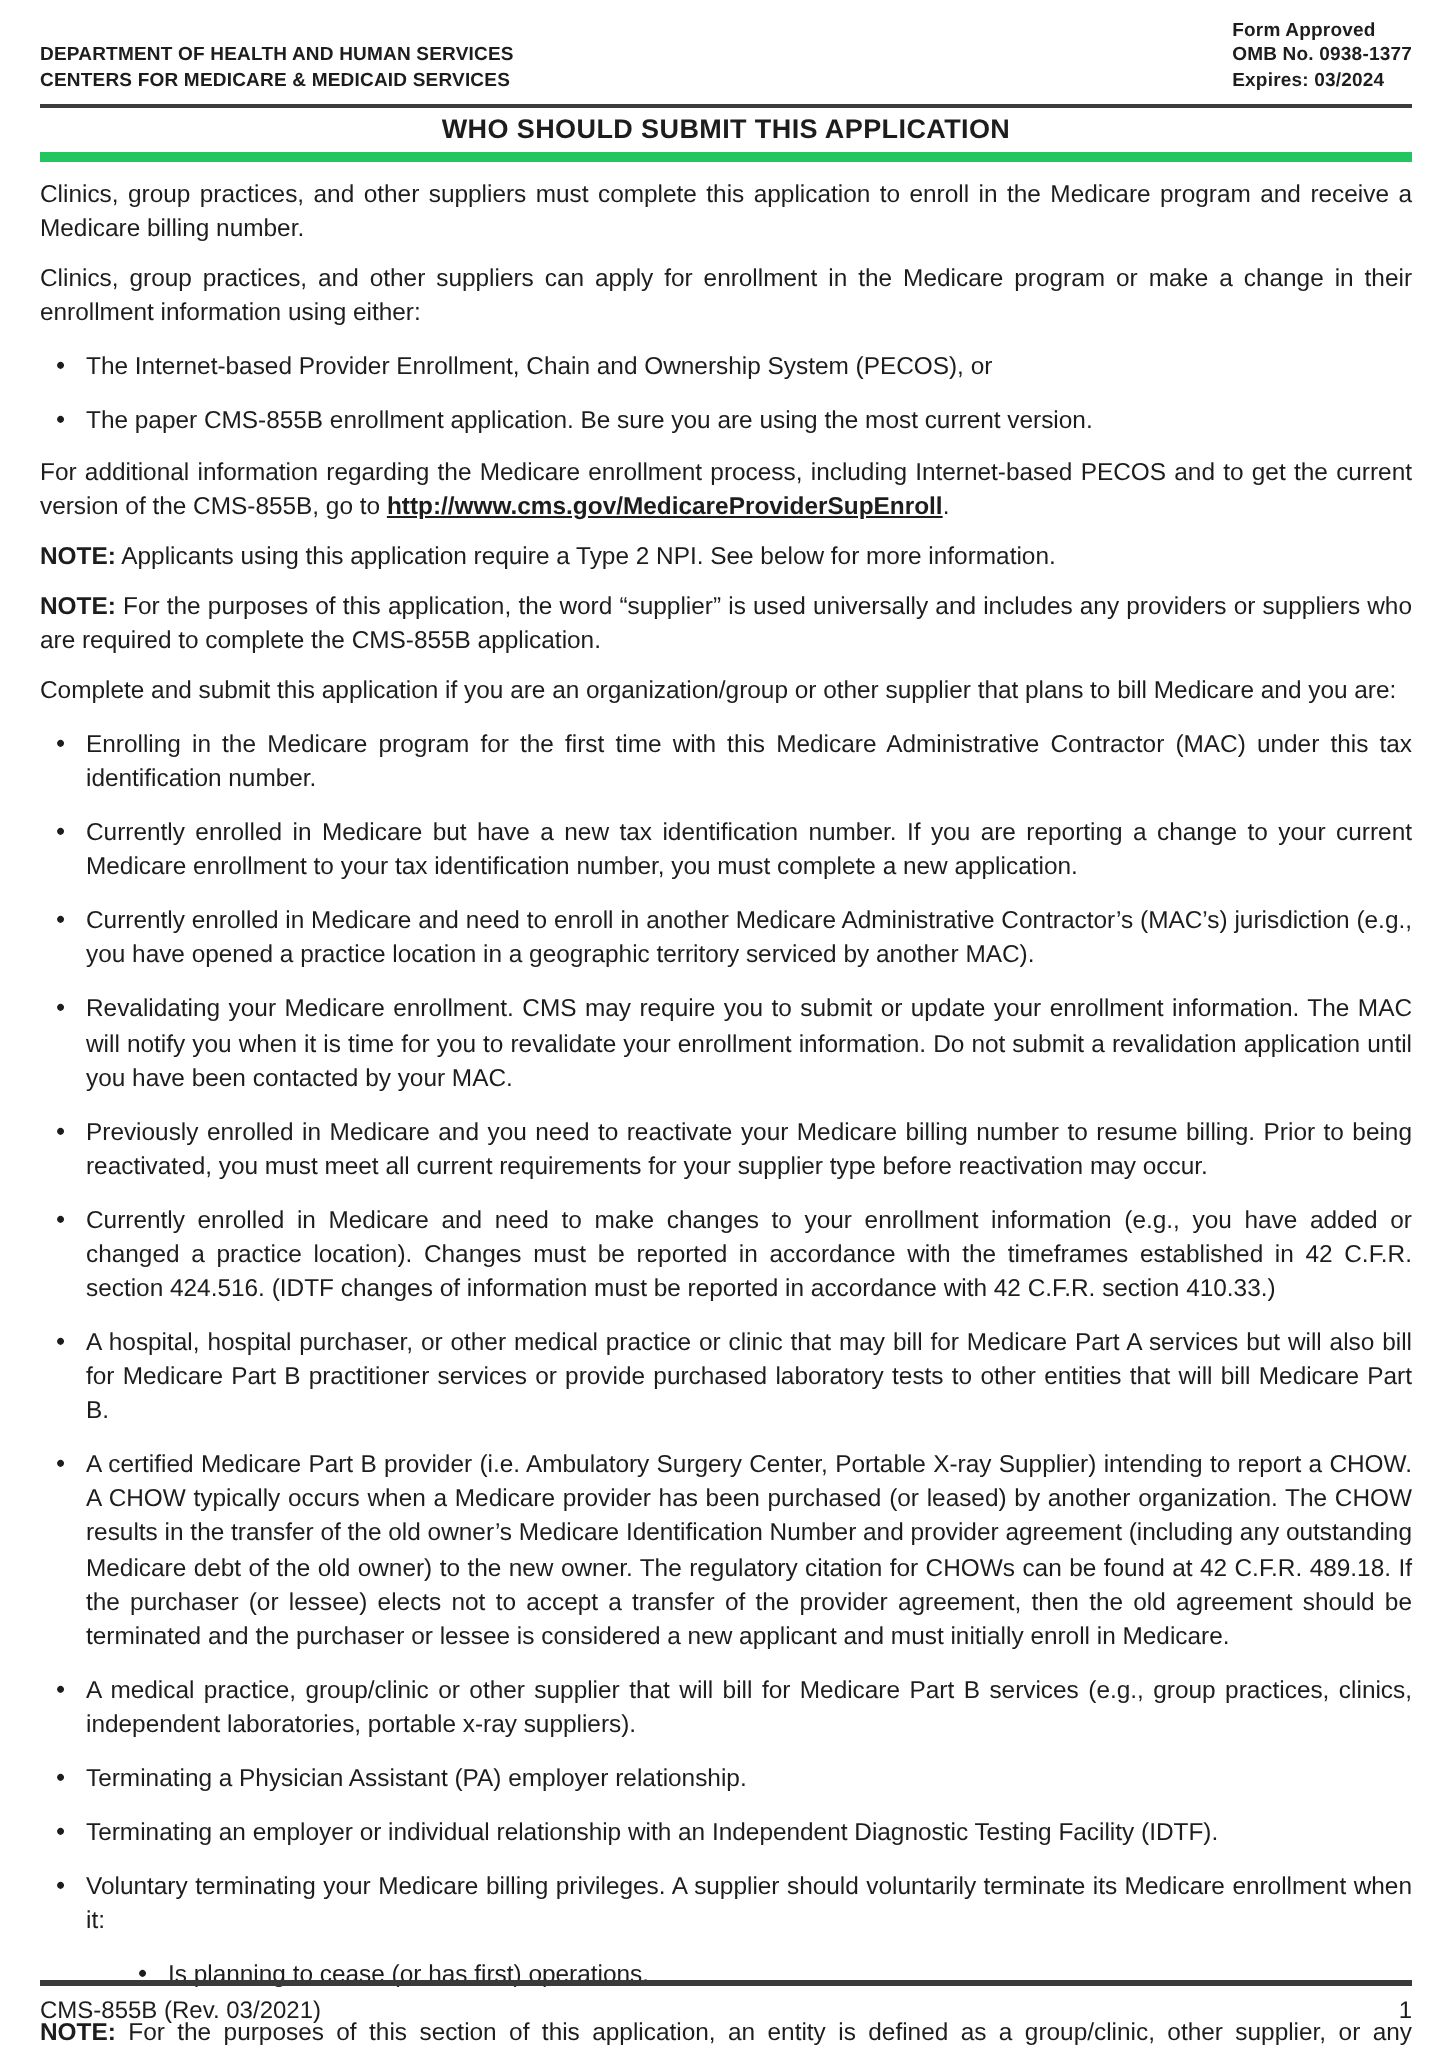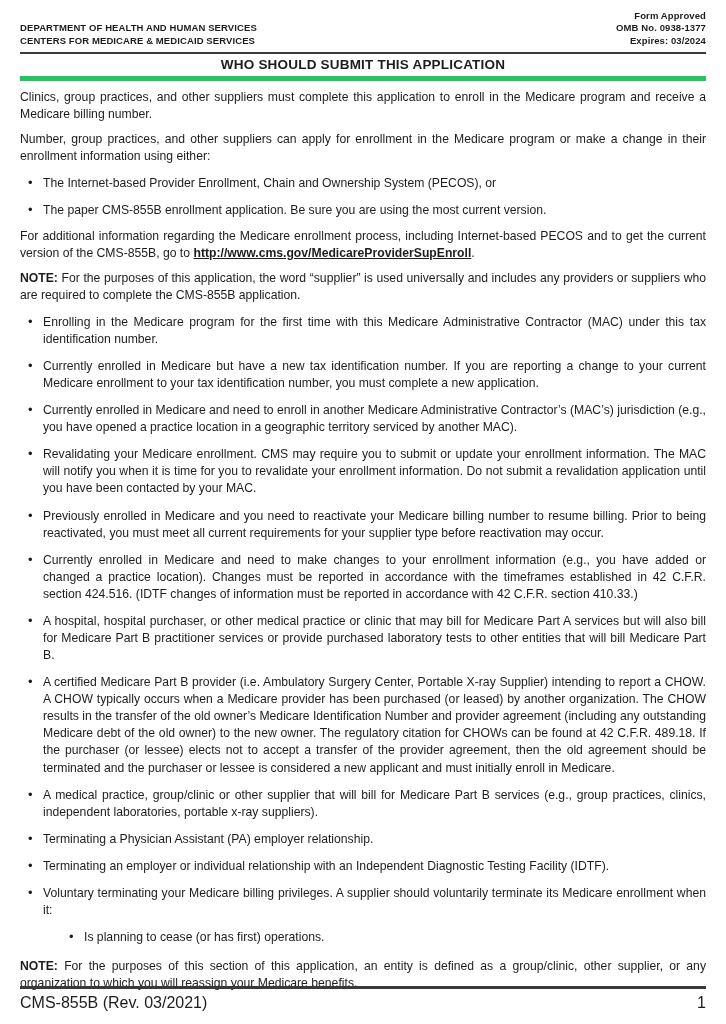--- a/index.html
+++ b/index.html
@@ -20,21 +20,21 @@
   .hdr {
     display: flex;
     justify-content: space-between;
     align-items: flex-end;
     font-size: 9.5px;
     line-height: 1.3;
     font-weight: bold;
     letter-spacing: 0.1px;
   }
   .hdr .left { text-align: left; }
-  .hdr .right { text-align: right; }
+  .hdr .right { }
   
   .title-band {
     margin-top: 5px;
     border-top: 2px solid #3c3c3c;
     border-bottom: 5px solid #22c55e;
     padding: 3px 0 4px 0;
     text-align: center;
   }
   .title-band h1 {
     margin: 0;
@@ -82,21 +82,21 @@
   ul.blist ul.sub li { margin-bottom: 6px; }
   p.closing-note { margin-top: 12px; }
   
   .footer {
     position: absolute;
     left: 20px; right: 20px; bottom: 12px;
     border-top: 3px solid #3a3a3a;
     padding-top: 5px;
     display: flex;
     justify-content: space-between;
-    font-size: 16px;
+    font-size: 12px;
   }
 </style>
 </head>
 <body>
 
 <div class="page">
 
   <div class="hdr">
     <div class="left">
       <div>DEPARTMENT OF HEALTH AND HUMAN SERVICES</div>
@@ -110,33 +110,36 @@
   </div>
 
   <div class="title-band">
     <h1>WHO SHOULD SUBMIT THIS APPLICATION</h1>
   </div>
 
   <div class="body-copy">
 
     <p class="para">Clinics, group practices, and other suppliers must complete this application to enroll in the Medicare program and receive a Medicare billing number.</p>
 
-    <p class="para no-gap">Number, group practices, and other suppliers can apply for enrollment in the Medicare program or make a change in their enrollment information using either:</p>
+    <p class="para no-gap">Clinics, group practices, and other suppliers can apply for enrollment in the Medicare program or make a change in their enrollment information using either:</p>
 
     <ul class="blist">
       <li>The Internet-based Provider Enrollment, Chain and Ownership System (PECOS), or</li>
       <li>The paper CMS-855B enrollment application. Be sure you are using the most current version.</li>
     </ul>
 
     <p class="para"><span>For additional information regarding the Medicare enrollment process, including Internet-based PECOS and to get the current version of the CMS-855B, go to </span><a href="#" class="doc-link">http://www.cms.gov/MedicareProviderSupEnroll</a><span>.</span></p>
 
+    <p class="para"><strong class="note-label">NOTE:</strong>
+      <span>Applicants using this application require a Type 2 NPI. See below for more information.</span></p>
 
     <p class="para"><strong class="note-label">NOTE:</strong>
       <span>For the purposes of this application, the word “supplier” is used universally and includes any providers or suppliers who are required to complete the CMS-855B application.</span></p>
 
+    <p class="para no-gap">Complete and submit this application if you are an organization/group or other supplier that plans to bill Medicare and you are:</p>
 
     <ul class="blist main">
       <li>Enrolling in the Medicare program for the first time with this Medicare Administrative Contractor (MAC) under this tax identification number.</li>
       <li>Currently enrolled in Medicare but have a new tax identification number. If you are reporting a change to your current Medicare enrollment to your tax identification number, you must complete a new application.</li>
       <li>Currently enrolled in Medicare and need to enroll in another Medicare Administrative Contractor’s (MAC’s) jurisdiction (e.g., you have opened a practice location in a geographic territory serviced by another MAC).</li>
       <li>Revalidating your Medicare enrollment. CMS may require you to submit or update your enrollment information. The MAC will notify you when it is time for you to revalidate your enrollment information. Do not submit a revalidation application until you have been contacted by your MAC.</li>
       <li>Previously enrolled in Medicare and you need to reactivate your Medicare billing number to resume billing. Prior to being reactivated, you must meet all current requirements for your supplier type before reactivation may occur.</li>
       <li>Currently enrolled in Medicare and need to make changes to your enrollment information (e.g., you have added or changed a practice location). Changes must be reported in accordance with the timeframes established in 42 C.F.R. section 424.516. (IDTF changes of information must be reported in accordance with 42 C.F.R. section 410.33.)</li>
       <li>A hospital, hospital purchaser, or other medical practice or clinic that may bill for Medicare Part A services but will also bill for Medicare Part B practitioner services or provide purchased laboratory tests to other entities that will bill Medicare Part B.</li>
       <li>A certified Medicare Part B provider (i.e. Ambulatory Surgery Center, Portable X-ray Supplier) intending to report a CHOW. A CHOW typically occurs when a Medicare provider has been purchased (or leased) by another organization. The CHOW results in the transfer of the old owner’s Medicare Identification Number and provider agreement (including any outstanding Medicare debt of the old owner) to the new owner. The regulatory citation for CHOWs can be found at 42 C.F.R. 489.18. If the purchaser (or lessee) elects not to accept a transfer of the provider agreement, then the old agreement should be terminated and the purchaser or lessee is considered a new applicant and must initially enroll in Medicare.</li>

